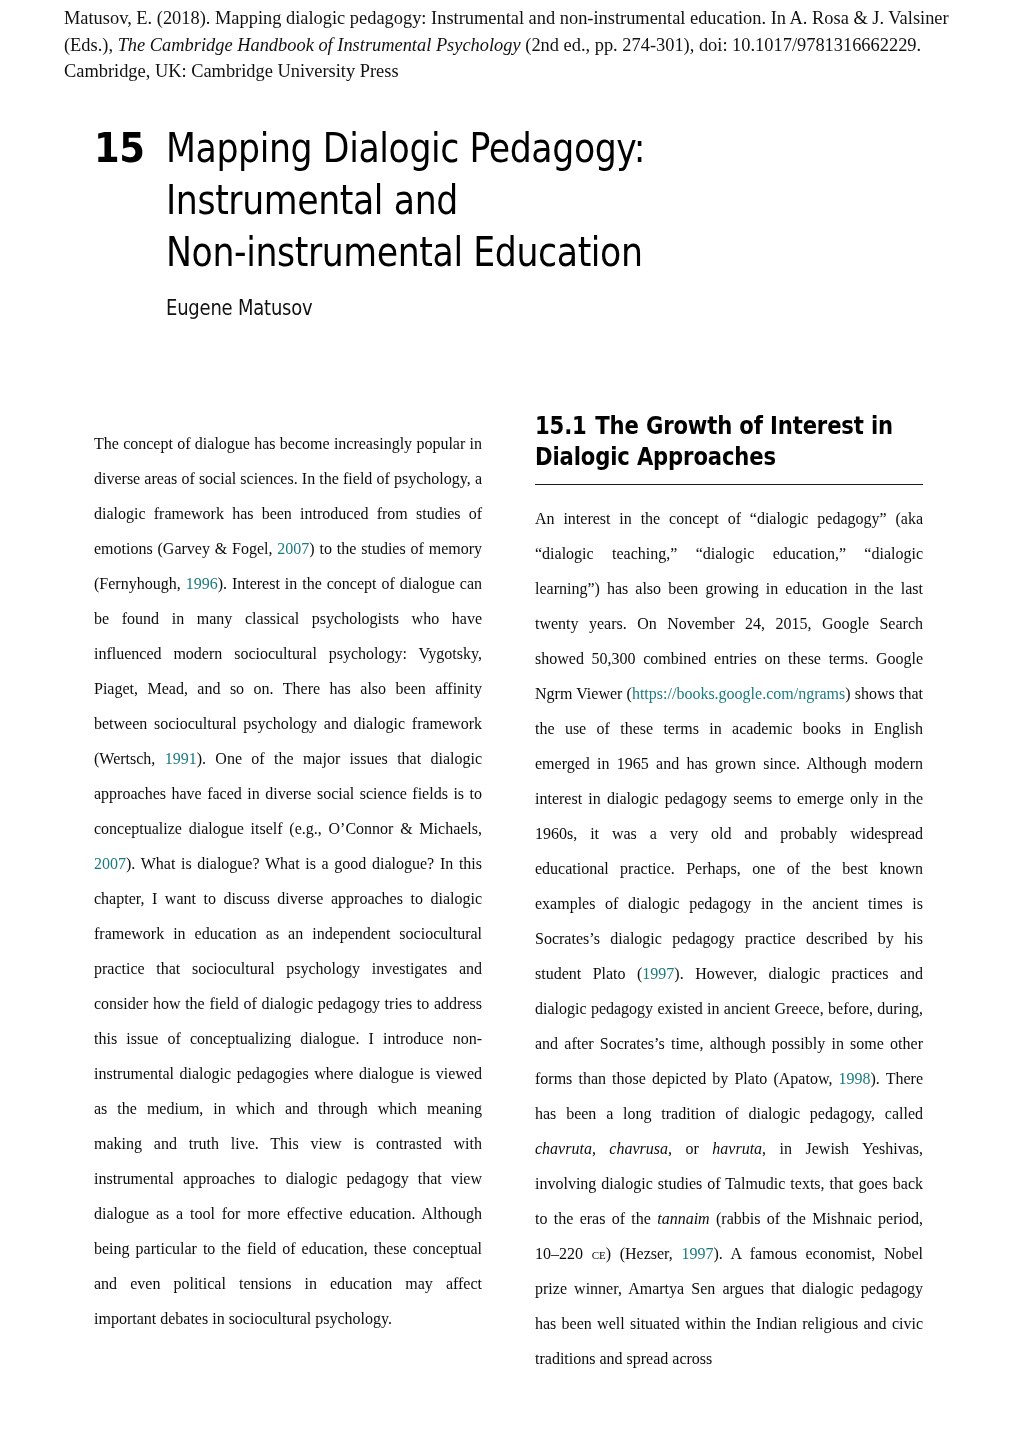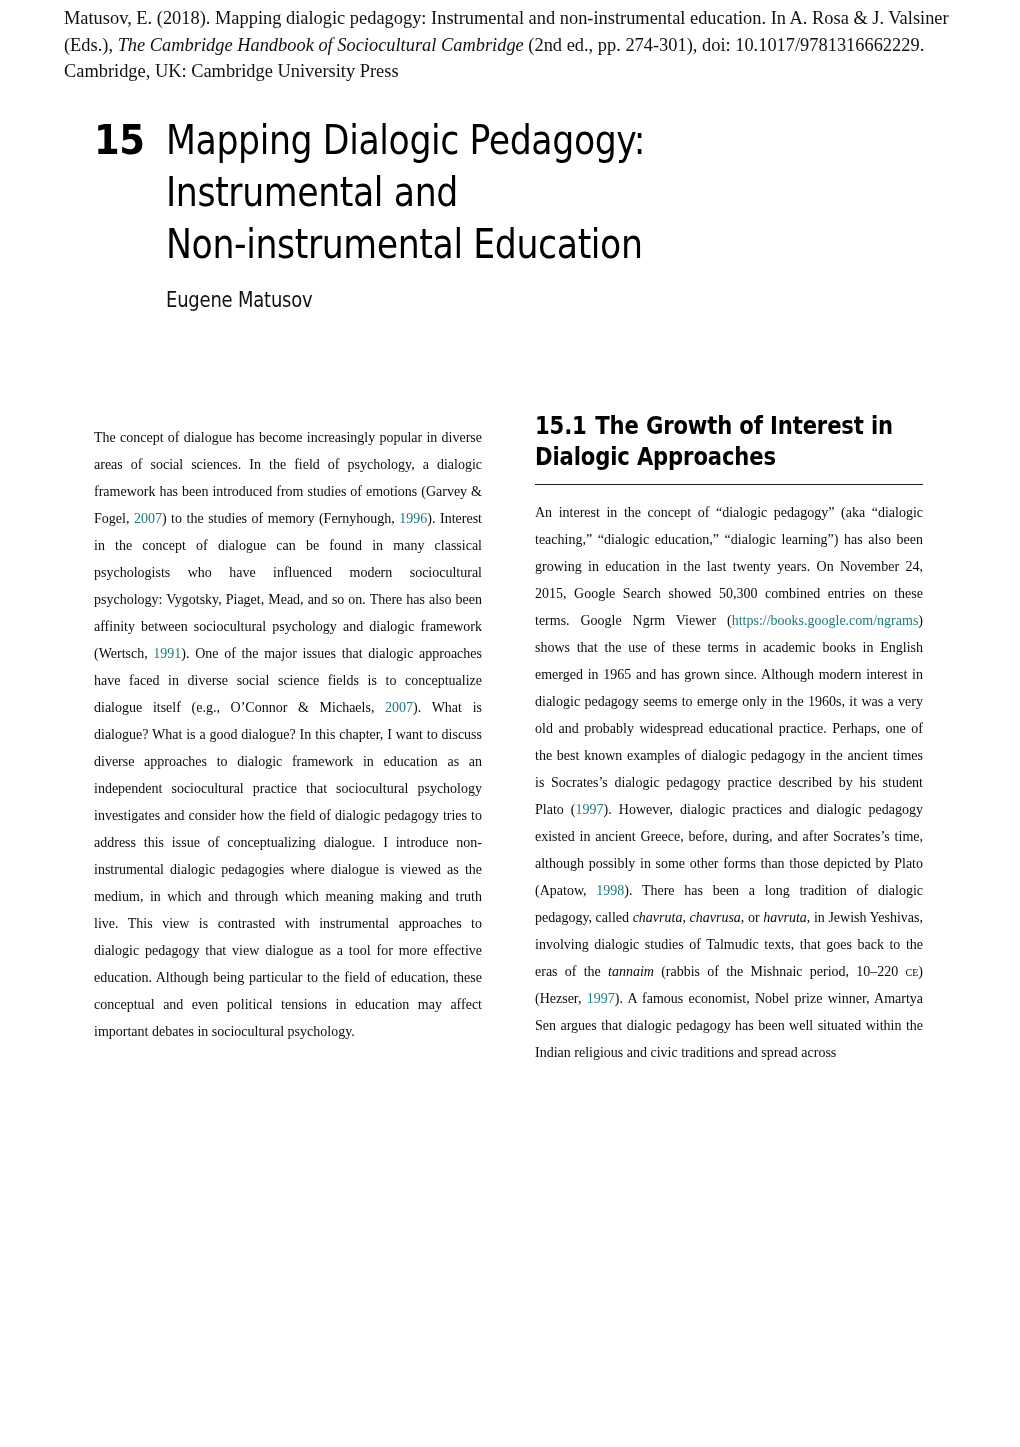--- a/index.html
+++ b/index.html
@@ -34,21 +34,21 @@
     line-height: 26.6px;
     color: #111111;
     text-align: left;
   }
   .cite-header i { font-style: italic; }
 
   
   .title-block {
     position: absolute;
     left: 94px;
-    top: 114px;
+    top: 122px;
     width: 800px;
   }
   .chapter-line {
     display: flex;
     align-items: flex-start;
   }
   .chapter-number {
     font-family: "DejaVu Sans Condensed", "Liberation Sans Narrow", "Liberation Sans", sans-serif;
     font-weight: 700;
     font-size: 41px;
@@ -92,22 +92,22 @@
   .col {
     position: absolute;
     top: 0;
     width: 388px;
   }
   .col-left  { left: 94px; }
   .col-right { left: 535px; }
 
   .body-text {
     font-family: "Liberation Serif", "DejaVu Serif", serif;
-    font-size: 14px;
-    line-height: 27px;
+    font-size: 16px;
+    line-height: 35px;
     text-align: justify;
     text-justify: inter-word;
     color: #0b0b0b;
     hyphens: manual;
   }
   .body-text i { }
   .link {
     color: #1a7a80;
   }
   .smallcaps {
@@ -135,21 +135,21 @@
     margin: 12px 0 14px 0;
     width: 100%;
   }
 </style>
 </head>
 <body>
 
 <div class="page">
 
   <div class="cite-header">
-    <span>Matusov, E. (2018). Mapping dialogic pedagogy: Instrumental and non-instrumental education. In A. Rosa &amp; J. Valsiner (Eds.), </span><i>The Cambridge Handbook of Sociocultural Cambridge</i><span> (2nd ed., pp. 274-301), doi: 10.1017/9781316662229. Cambridge, UK: Cambridge University Press</span>
+    <span>Matusov, E. (2018). Mapping dialogic pedagogy: Instrumental and non-instrumental education. In A. Rosa &amp; J. Valsiner (Eds.), </span><i>The Cambridge Handbook of Instrumental Psychology</i><span> (2nd ed., pp. 274-301), doi: 10.1017/9781316662229. Cambridge, UK: Cambridge University Press</span>
   </div>
 
   <div class="title-block">
     <div class="chapter-line">
       <div class="chapter-number">15</div>
       <div class="chapter-title">Mapping Dialogic Pedagogy:
 Instrumental and
 Non-instrumental Education</div>
     </div>
     <div class="author">Eugene Matusov</div>

